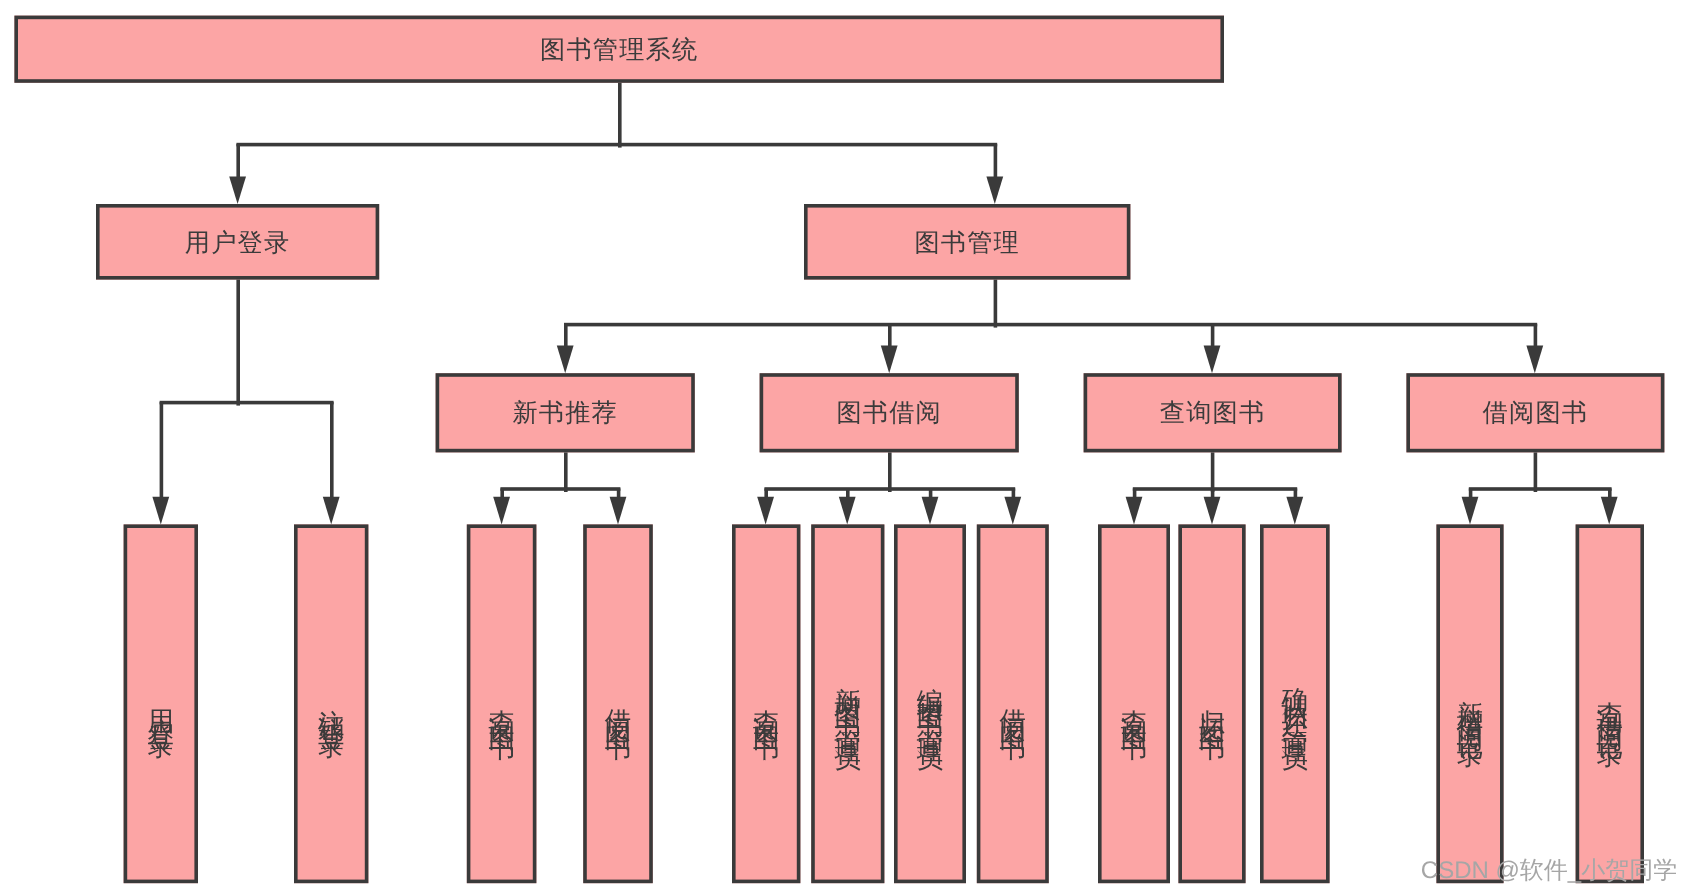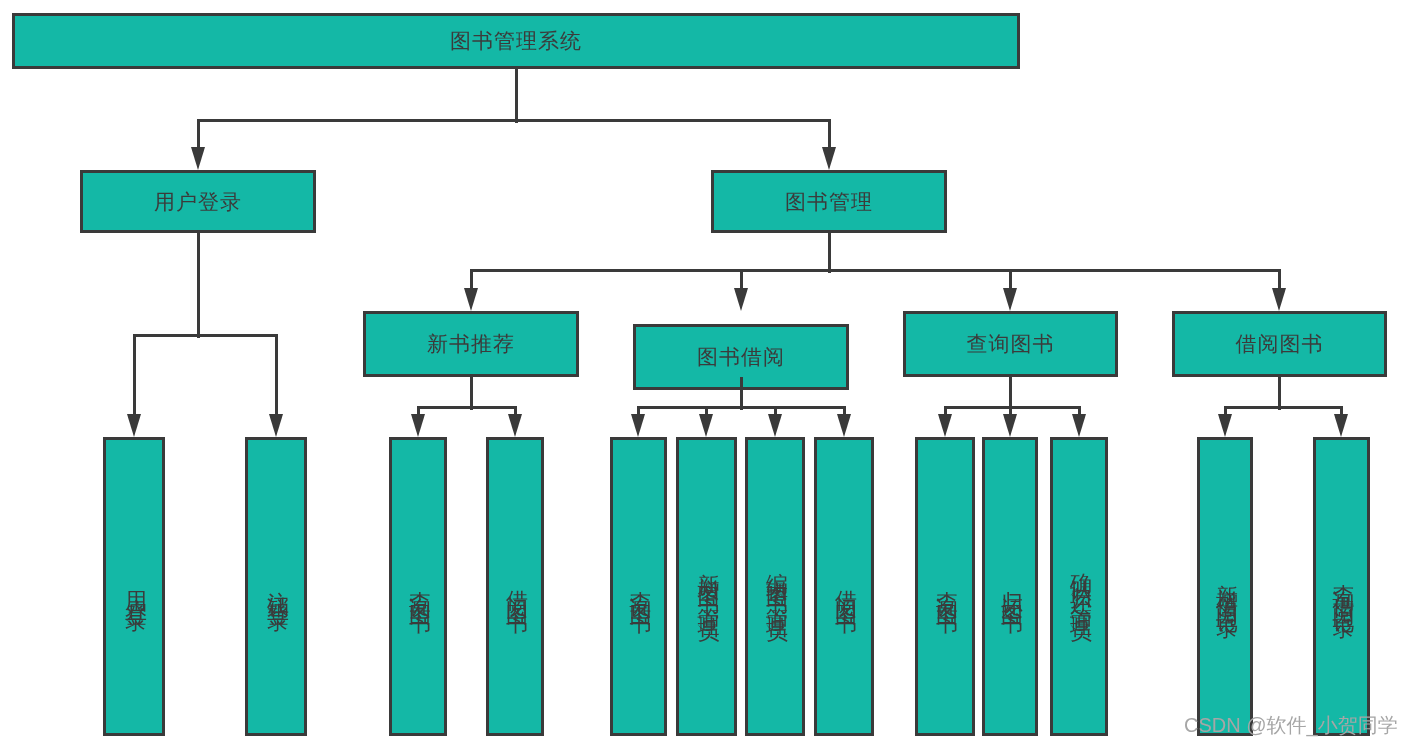--- a/index.html
+++ b/index.html
@@ -12,26 +12,25 @@
     width: 1405px;
     height: 747px;
     background: var(--bg-color, #ffffff);
     font-family: "Liberation Sans", "DejaVu Sans", sans-serif;
     overflow: hidden;
   }
   .node {
     position: absolute;
     box-sizing: border-box;
     border: 3px solid var(--line-color, #3a3a3a);
-    background: #14b8a6;
+    background: #fca5a5;
     display: flex;
     align-items: center;
     justify-content: center;
     color: var(--text-color, #3b3b3b);
-    font-family: Liberation Mono, monospace;
   }
   .node .label {
     font-size: 21px;
     letter-spacing: 1px;
     white-space: nowrap;
   }
   .node.vertical .label {
     writing-mode: vertical-rl;
     text-orientation: mixed;
     font-size: 22px;
@@ -63,27 +62,27 @@
 <body>
 
 <div class="stage" style="--line-color: #3a3a3a; --text-color: #3b3b3b; --bg-color: #ffffff; --watermark-color: #a6a6a6;">
   <div id="nodes-layer">
       <div class="node" style="left: 12px; top: 13px; width: 1008px; height: 56px;">
         <span class="label">图书管理系统</span>
       </div>
       <div class="node" style="left: 80px; top: 170px; width: 236px; height: 63px;">
         <span class="label">用户登录</span>
       </div>
-      <div class="node" style="left: 711px; top: 170px; width: 236px; height: 63px; text-align: center;">
+      <div class="node" style="left: 670px; top: 170px; width: 272px; height: 63px; text-align: center;">
         <span class="label">图书管理</span>
       </div>
       <div class="node" style="left: 363px; top: 311px; width: 216px; height: 66px;">
         <span class="label">新书推荐</span>
       </div>
-      <div class="node" style="left: 633px; top: 324px; width: 216px; height: 66px;">
+      <div class="node" style="left: 633px; top: 311px; width: 216px; height: 66px;">
         <span class="label">图书借阅</span>
       </div>
       <div class="node" style="left: 903px; top: 311px; width: 215px; height: 66px;">
         <span class="label">查询图书</span>
       </div>
       <div class="node" style="left: 1172px; top: 311px; width: 215px; height: 66px;">
         <span class="label">借阅图书</span>
       </div>
       <div class="node vertical" style="left: 103px; top: 437px; width: 62px; height: 299px;">
         <span class="label">用户登录</span>

